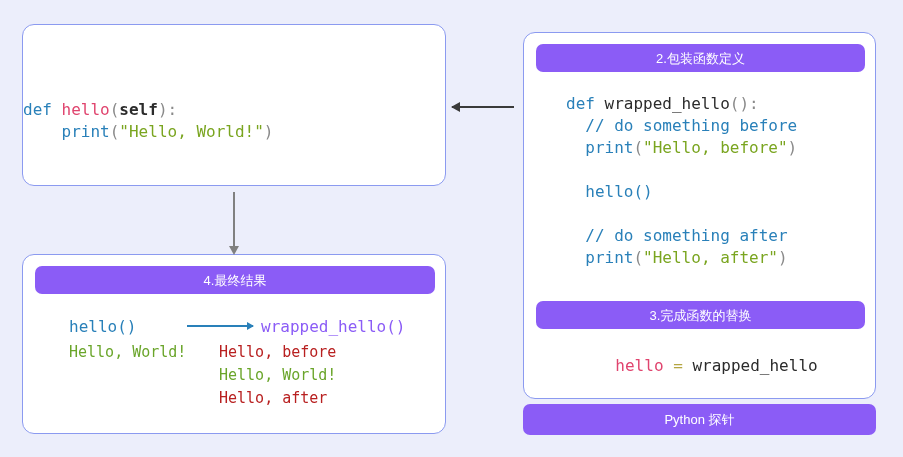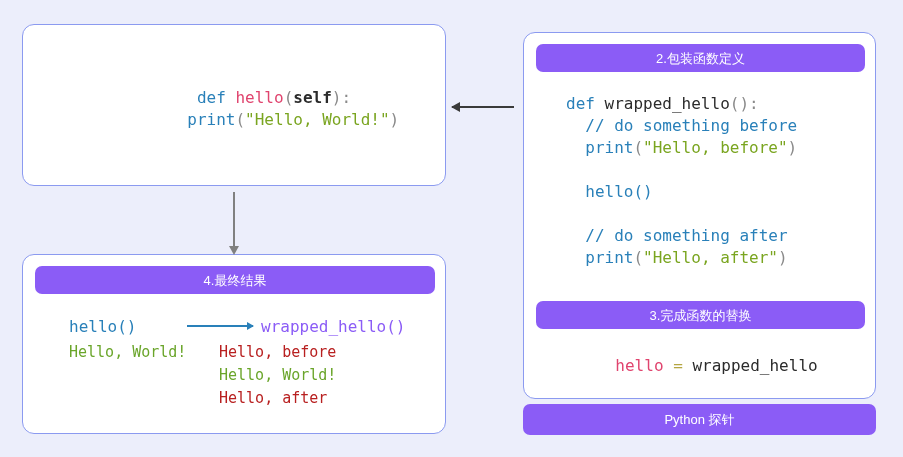--- a/index.html
+++ b/index.html
@@ -53,21 +53,21 @@
   .fn   { color: #e0446e; }           
   .arg  { color: #2b2b2b; font-weight: bold; }  
   .punc { color: #8a8a8a; }           
   .str  { color: #7aa520; }           
   .plain{ color: #2b2b2b; }           
   .op   { color: #b5a642; }           
 
   
   #card-original { left: 22px;  top: 24px;  width: 424px; height: 162px; }
   #bar-original  { position: absolute; left: 12px; top: 11px; width: 400px; height: 28px; }
-  #code-original { position: absolute; left: 0; top: 62px; width: 424px; text-align: center; padding-left: 78px; box-sizing: border-box; }
+  #code-original { position: absolute; left: 0; top: 74px; width: 424px; text-align: left; box-sizing: border-box; }
 
   
   #card-result  { left: 22px;  top: 254px; width: 424px; height: 180px; }
   #bar-result   { position: absolute; left: 12px; top: 11px; width: 400px; height: 28px; }
   #result-body  { position: absolute; left: 0; top: 56px; width: 424px; padding-left: 46px; box-sizing: border-box; }
 
   .result-row {
     display: flex;
     align-items: center;
     height: 30px;

